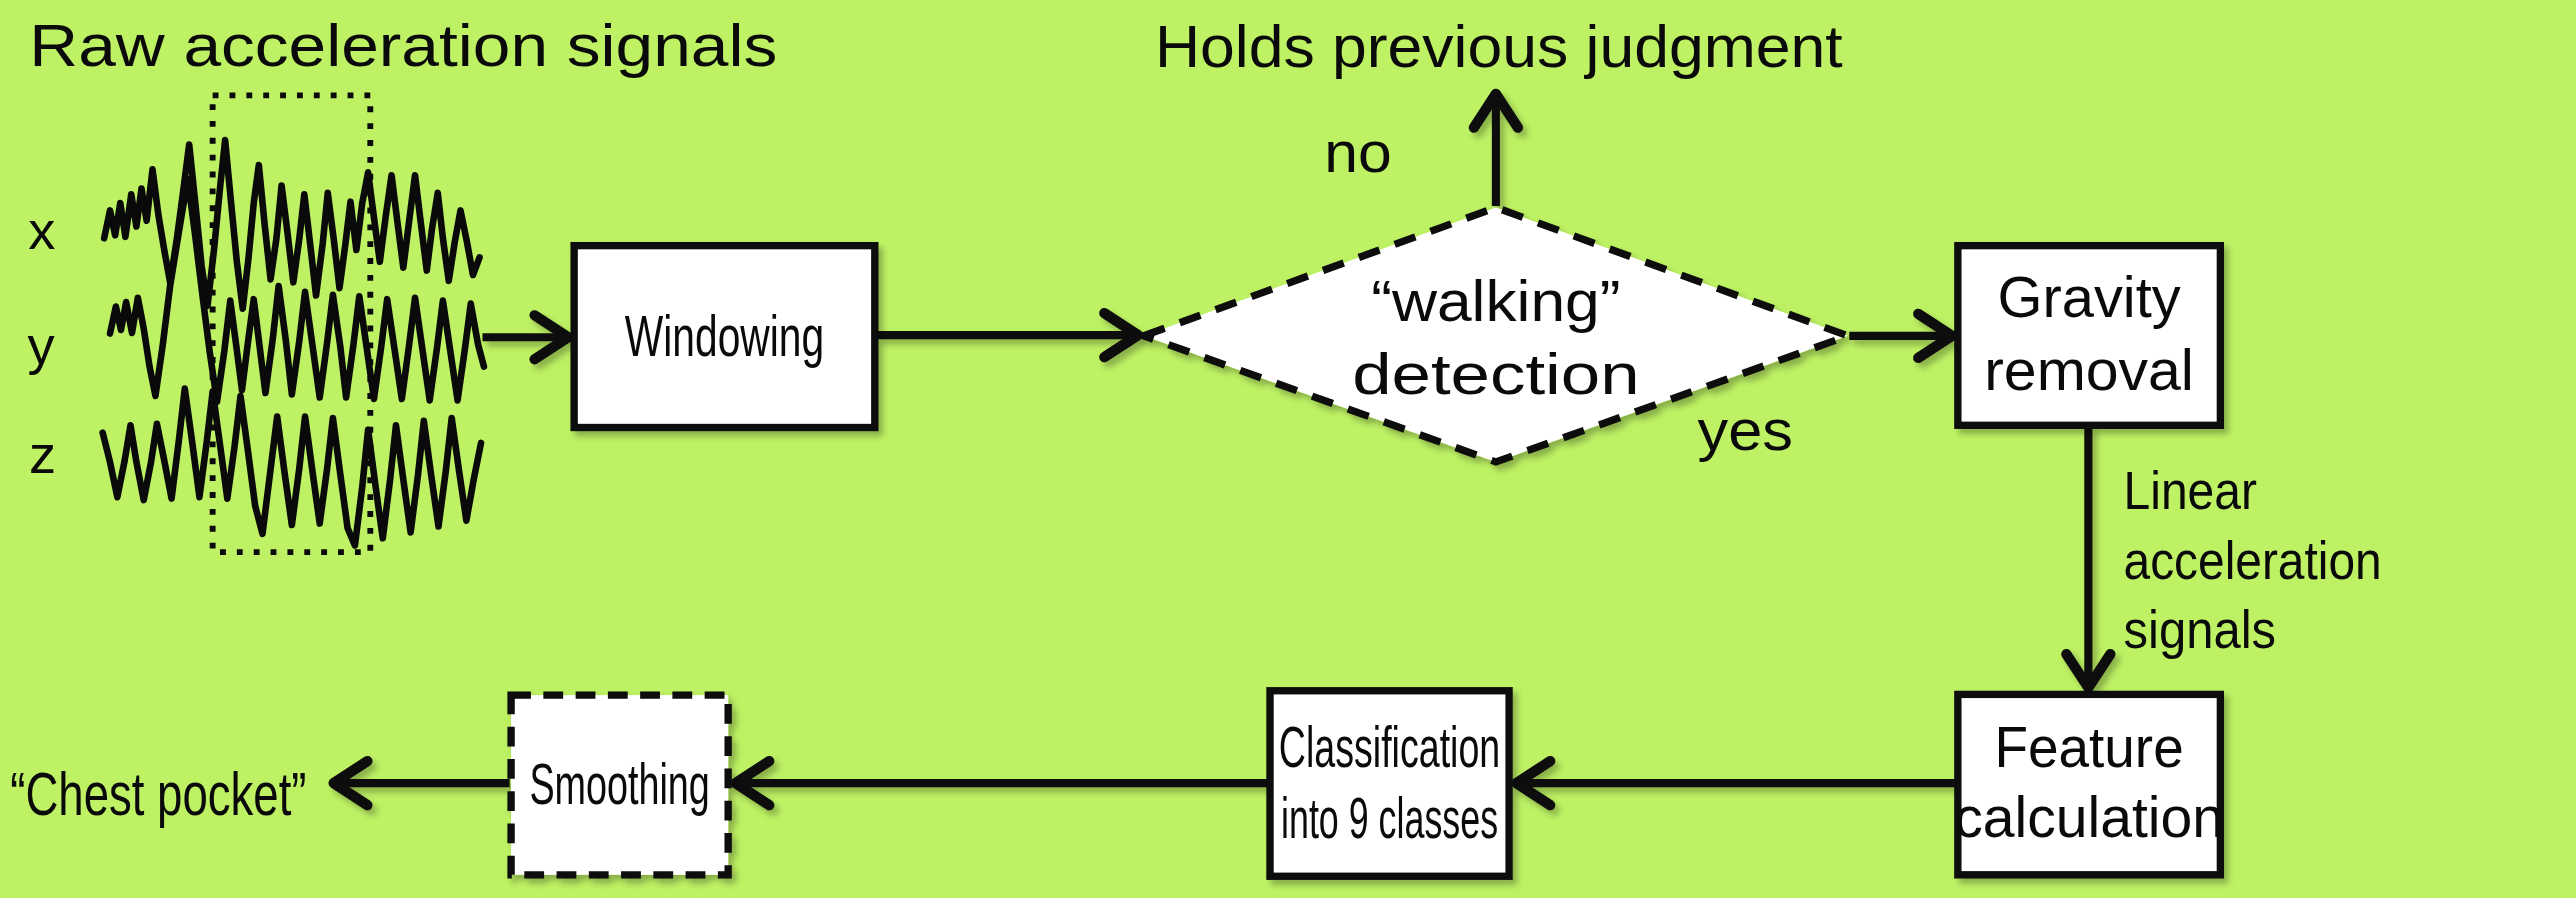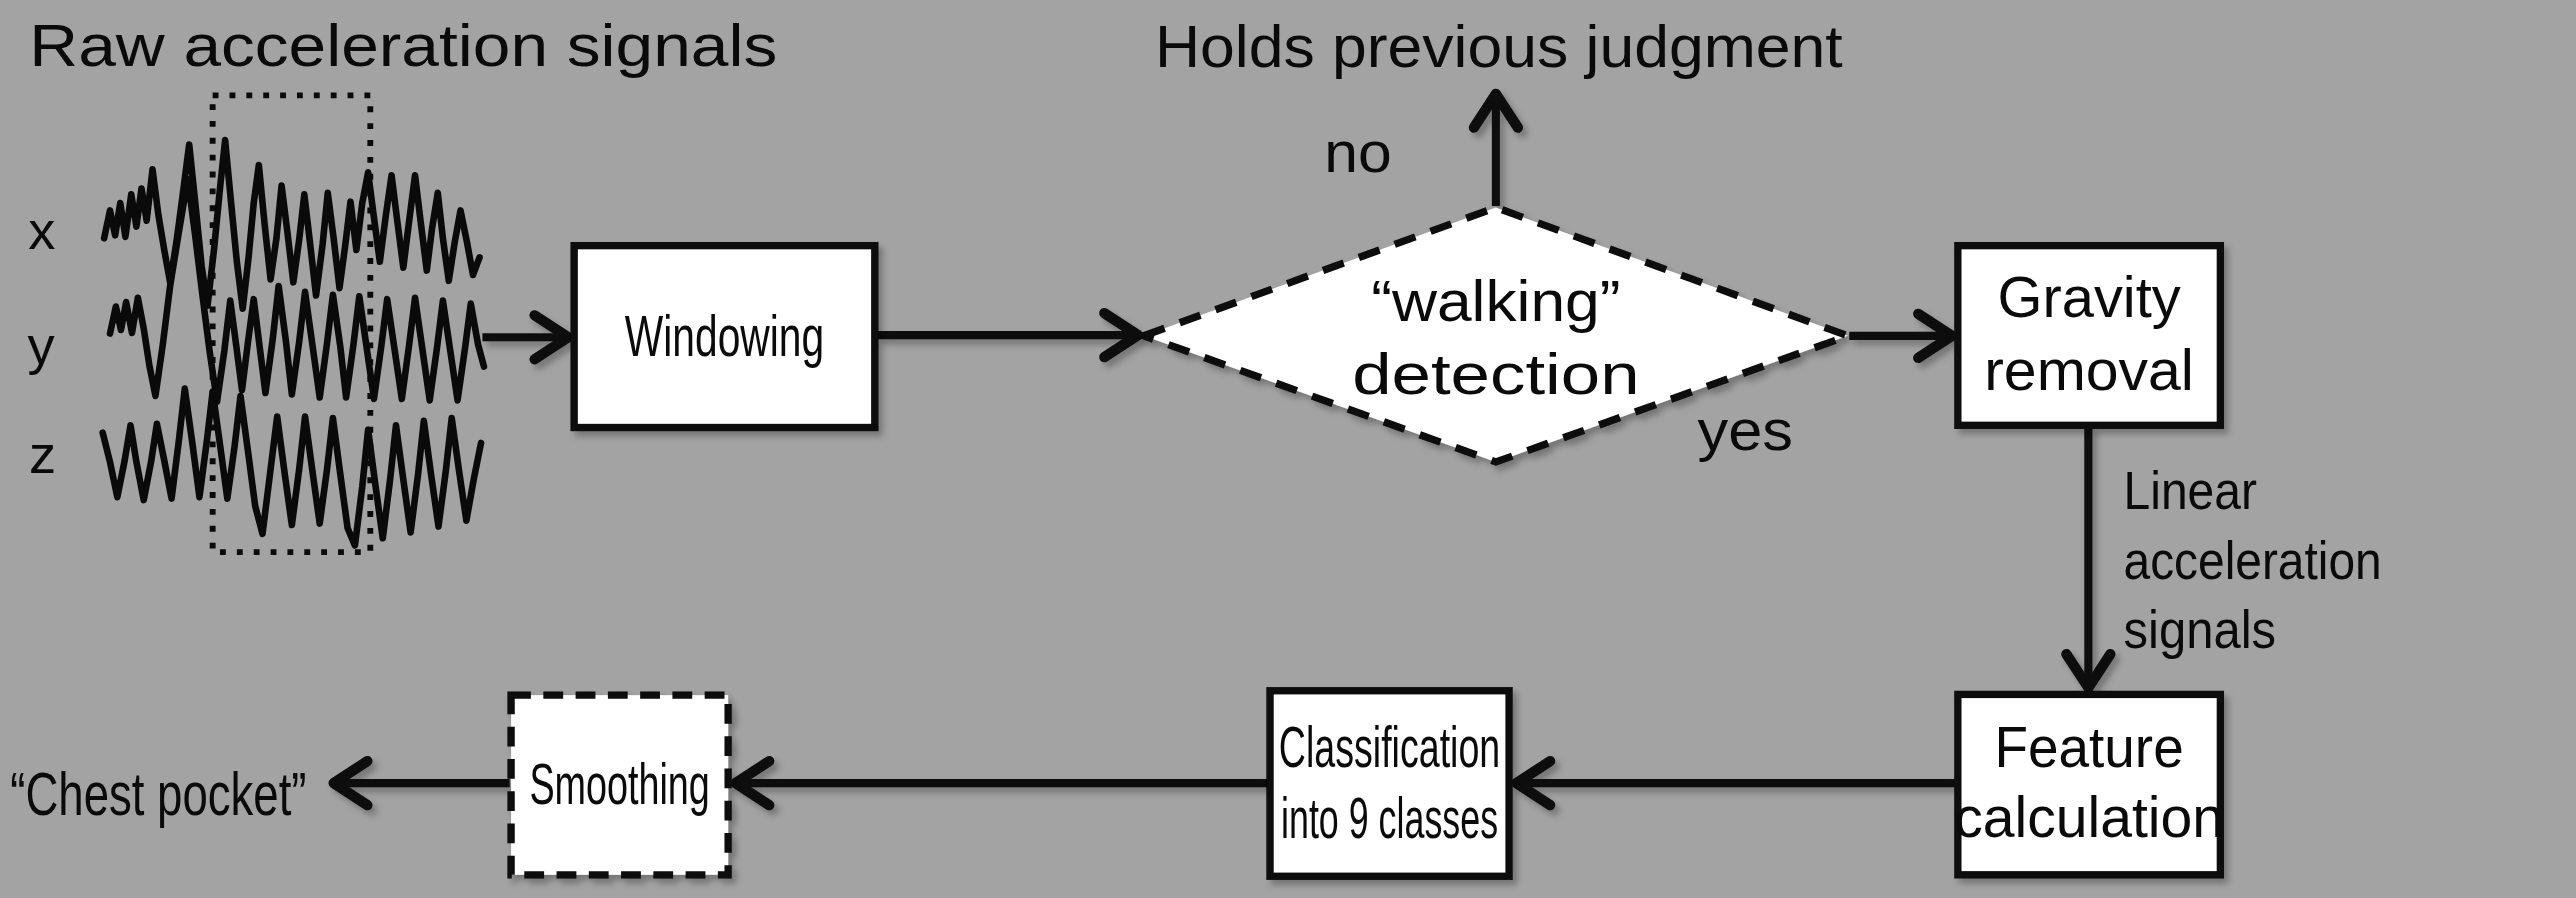--- a/index.html
+++ b/index.html
@@ -4,21 +4,21 @@
 <style>
   html, body {
     margin: 0;
     padding: 0;
     background: #ffffff;
   }
   .canvas {
     position: relative;
     width: 2576px;
     height: 899px;
-    background: #a3a3a3;
+    background: #bef264;
     overflow: hidden;
     font-family: "Liberation Sans", sans-serif;
   }
   svg { display: block; }
   text {
     fill: #0a0a0a;
     font-family: "Liberation Sans", sans-serif;
   }
   .t-title   { font-size: 82px; }
   .t-box     { font-size: 78px; }

